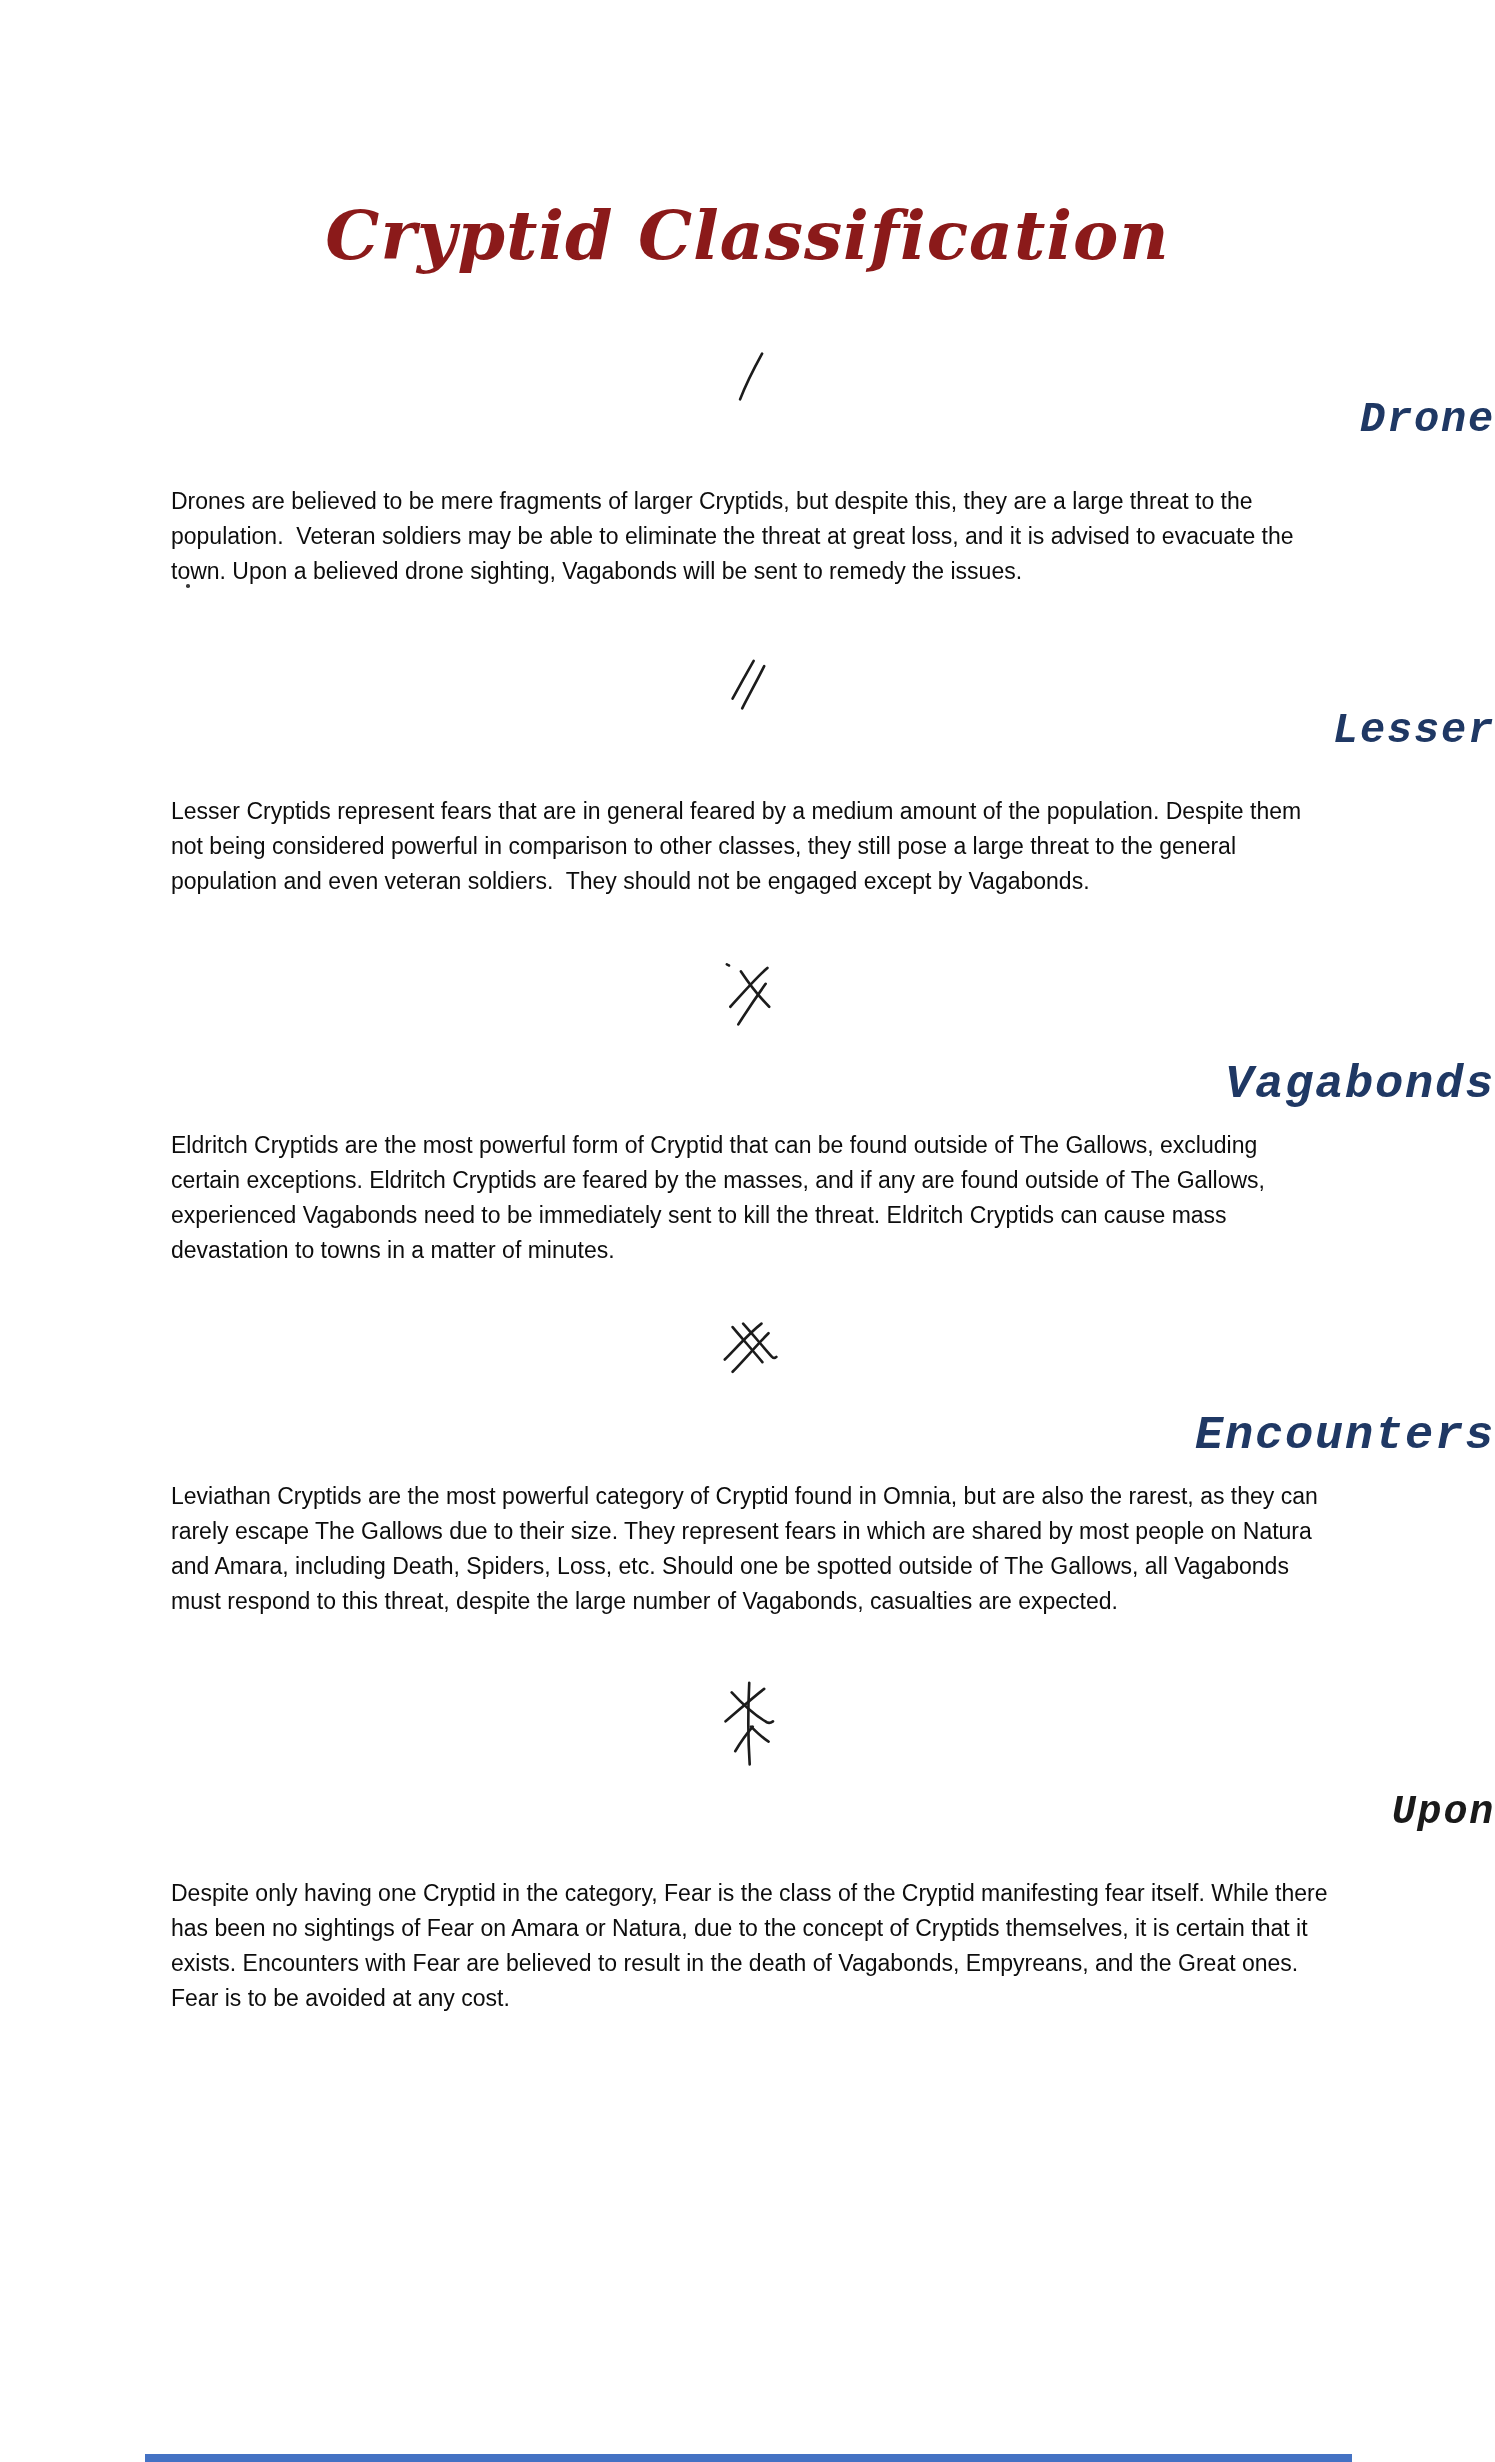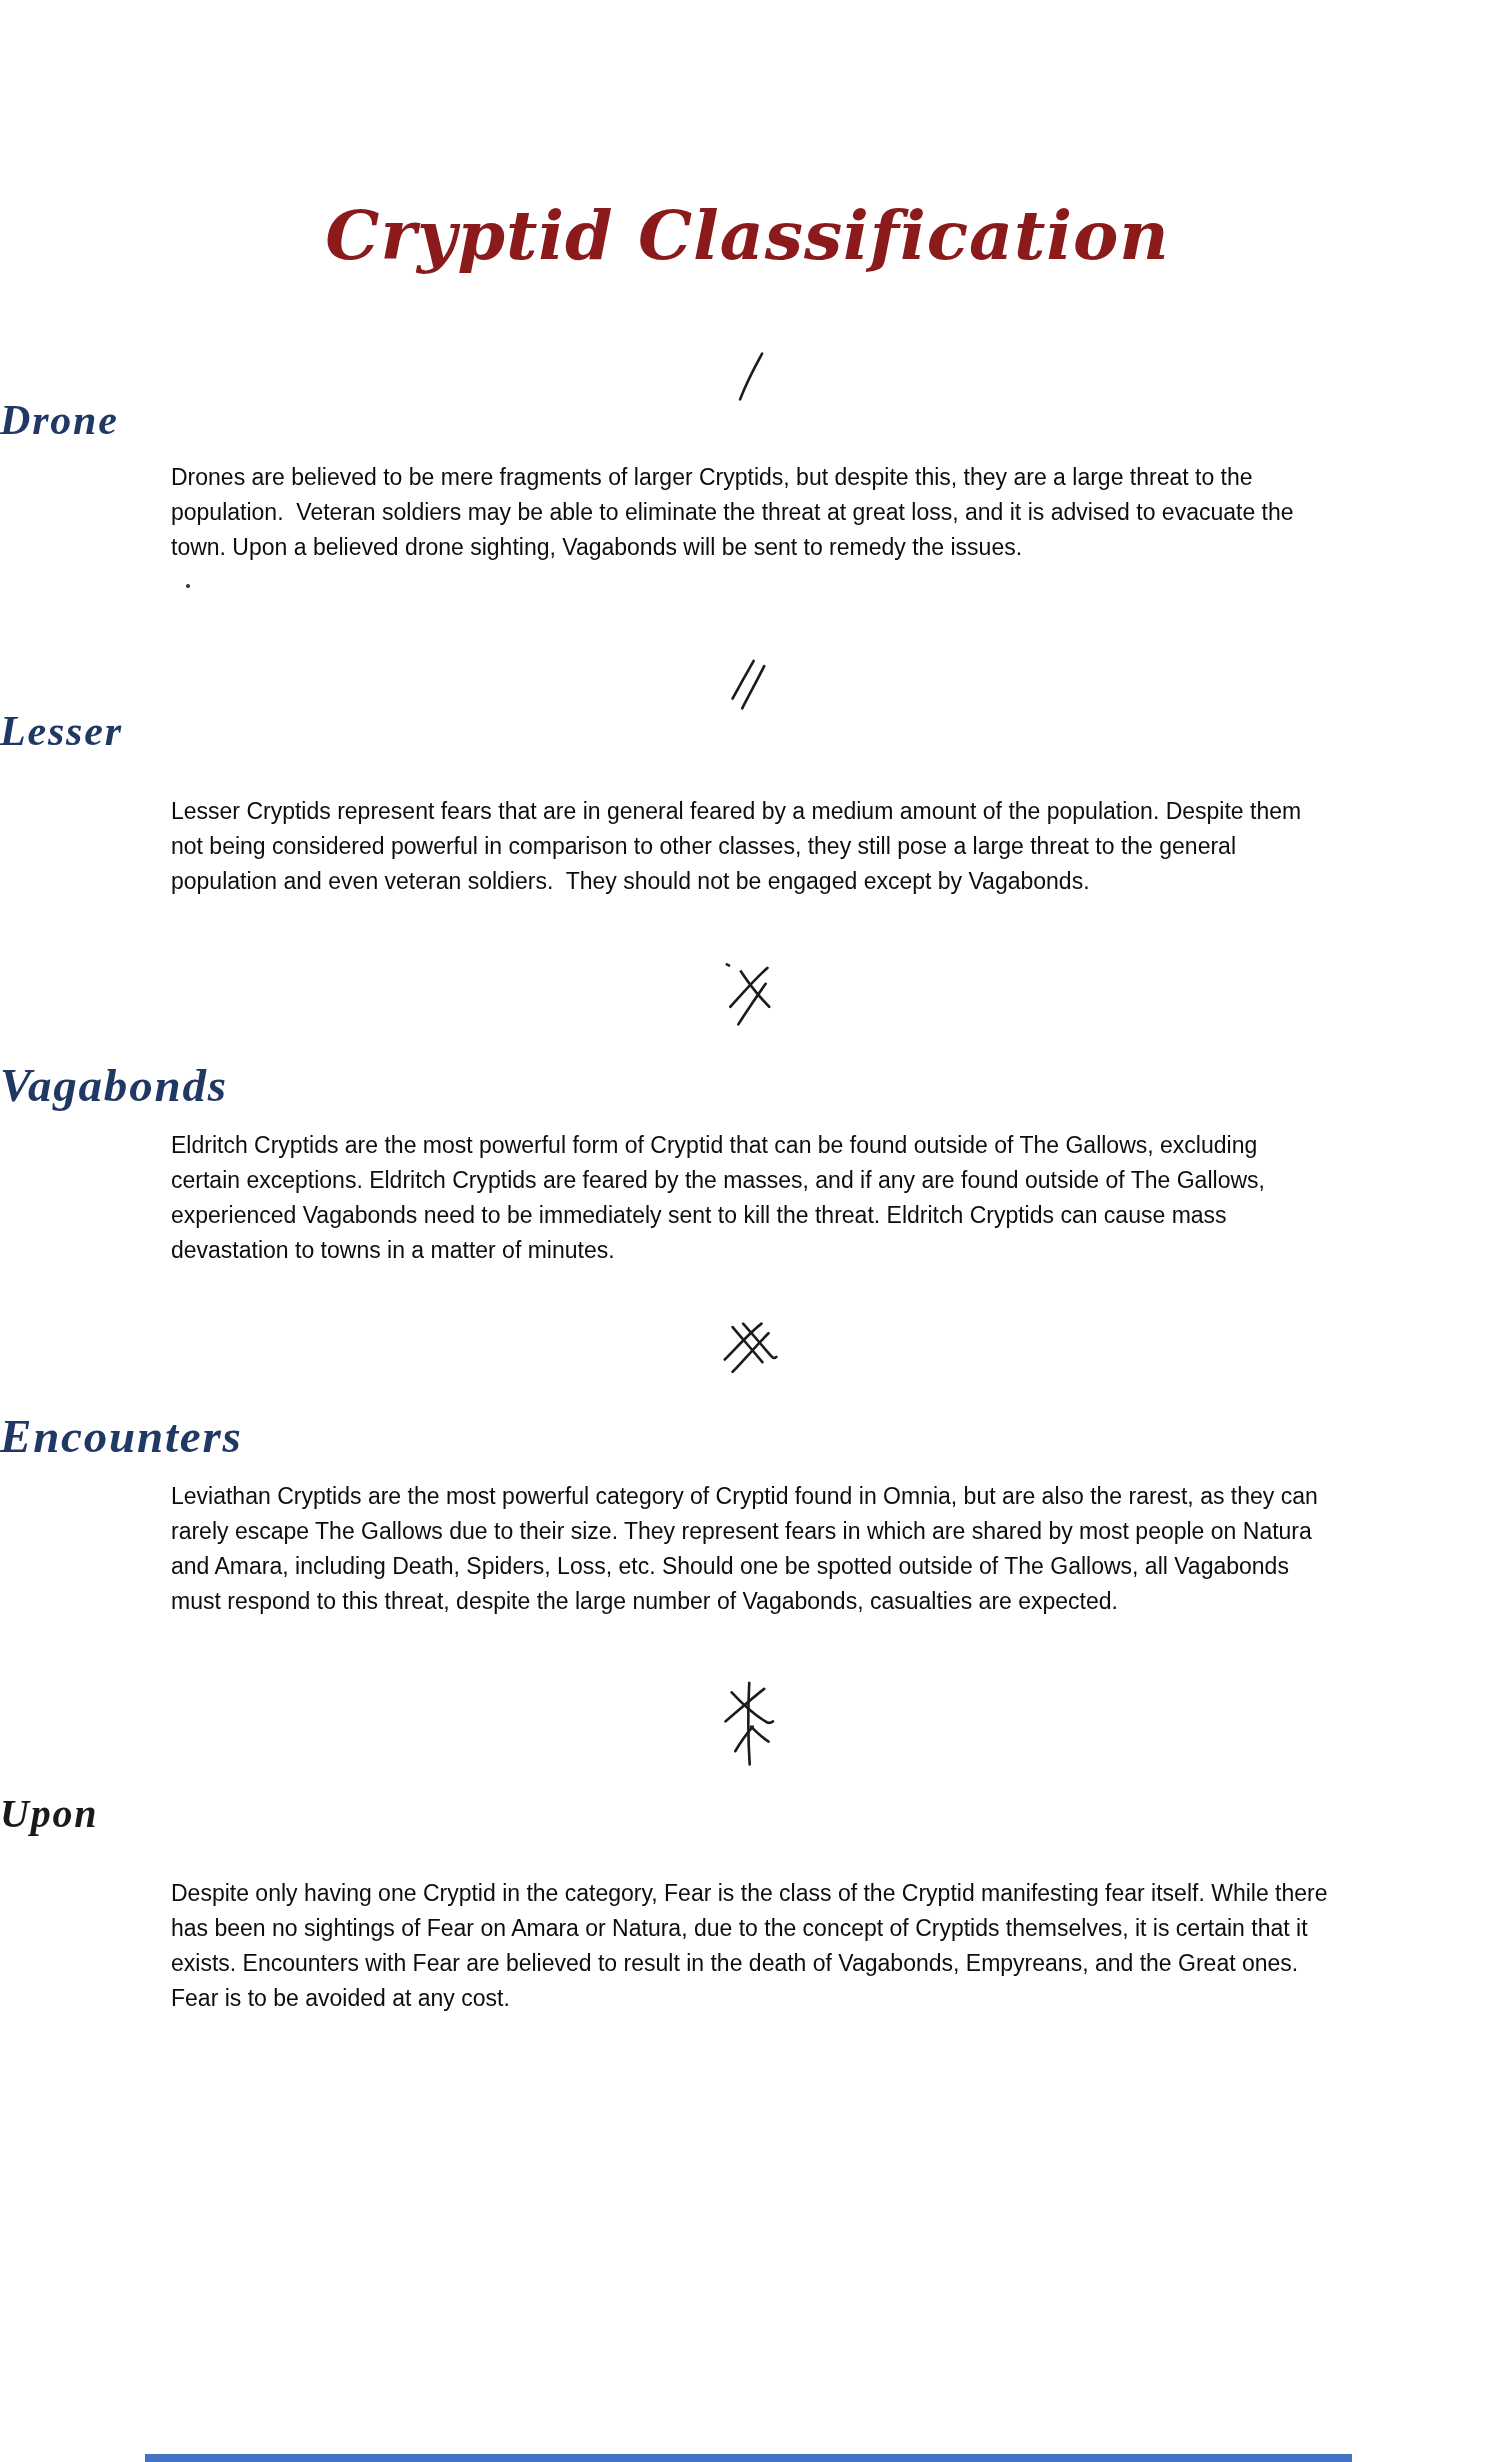--- a/index.html
+++ b/index.html
@@ -37,22 +37,22 @@
   .tally path {
     fill: none;
     stroke: #1c1c1c;
     stroke-width: 3;
     stroke-linecap: round;
   }
   .sec-heading {
     position: absolute;
     left: 0;
     width: 100%;
-    text-align: left;
-    font-family: Liberation Serif, serif;
+    text-align: right;
+    font-family: Liberation Mono, monospace;
     font-style: italic;
     font-weight: 600;
     letter-spacing: 1.8px;
     color: #1F3864;
     margin: 0;
   }
   .sec-heading.ink { color: #1a1a1a; }
   .h-md { font-size: 42px; }
   .h-lg { font-size: 47px; }
   .h-sm { font-size: 40px; }
@@ -88,21 +88,21 @@
 <div class="page">
 
   <h1 class="doc-title">Cryptid Classification</h1>
 
   <div class="tally" style="top:350px">
     <svg width="44" height="53" viewBox="0 0 50 60">
       <path d="M16 56 C 21 43, 30 24, 41 4"></path>
     </svg>
   </div>
   <h2 class="sec-heading h-md" style="top:396px">Drone</h2>
-  <p class="sec-body" style="top:460px">Drones are believed to be mere fragments of larger Cryptids, but despite this, they are a large threat to the population.  Veteran soldiers may be able to eliminate the threat at great loss, and it is advised to evacuate the town. Upon a believed drone sighting, Vagabonds will be sent to remedy the issues.</p>
+  <p class="sec-body" style="top:484px">Drones are believed to be mere fragments of larger Cryptids, but despite this, they are a large threat to the population.  Veteran soldiers may be able to eliminate the threat at great loss, and it is advised to evacuate the town. Upon a believed drone sighting, Vagabonds will be sent to remedy the issues.</p>
   <div class="stray-dot" style="top:584px; left:186px"></div>
 
   <div class="tally" style="top:653px">
     <svg width="55" height="58" viewBox="0 0 62 66">
       <path d="M14 52 C 20 41, 30 23, 38 9"></path>
       <path d="M25 63 C 31 51, 42 31, 50 15"></path>
     </svg>
   </div>
   <h2 class="sec-heading h-md" style="top:707px">Lesser</h2>
   <p class="sec-body" style="top:794px">Lesser Cryptids represent fears that are in general feared by a medium amount of the population. Despite them not being considered powerful in comparison to other classes, they still pose a large threat to the general population and even veteran soldiers.  They should not be engaged except by Vagabonds.</p>

